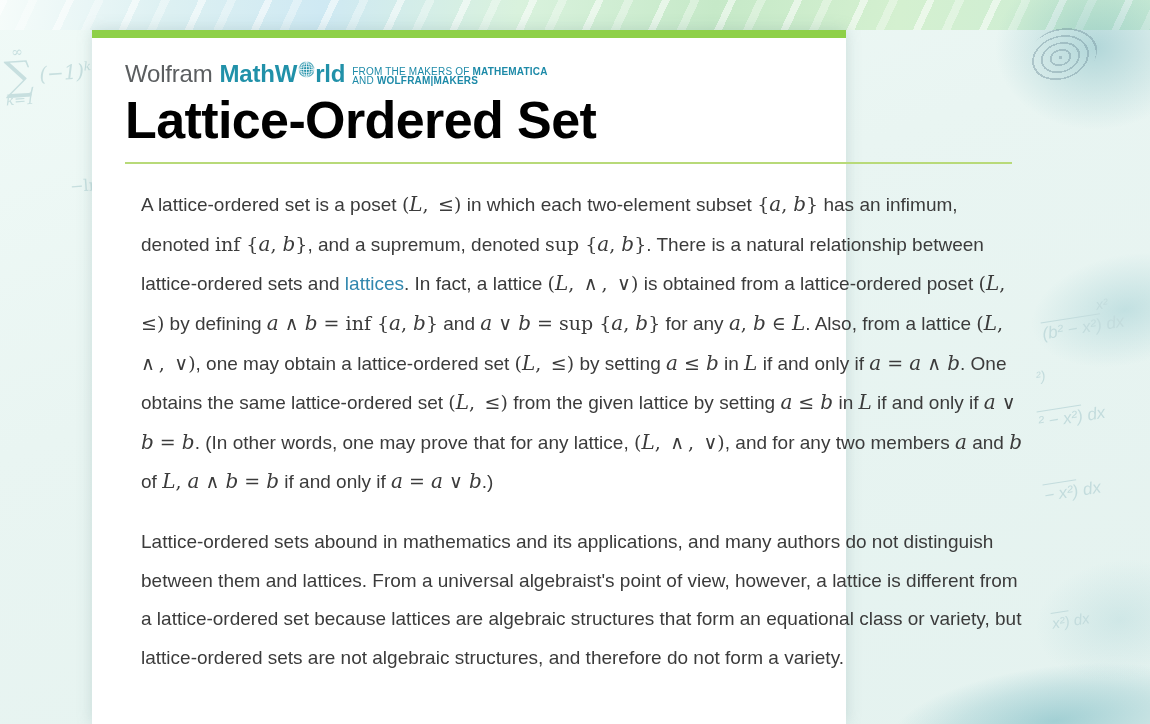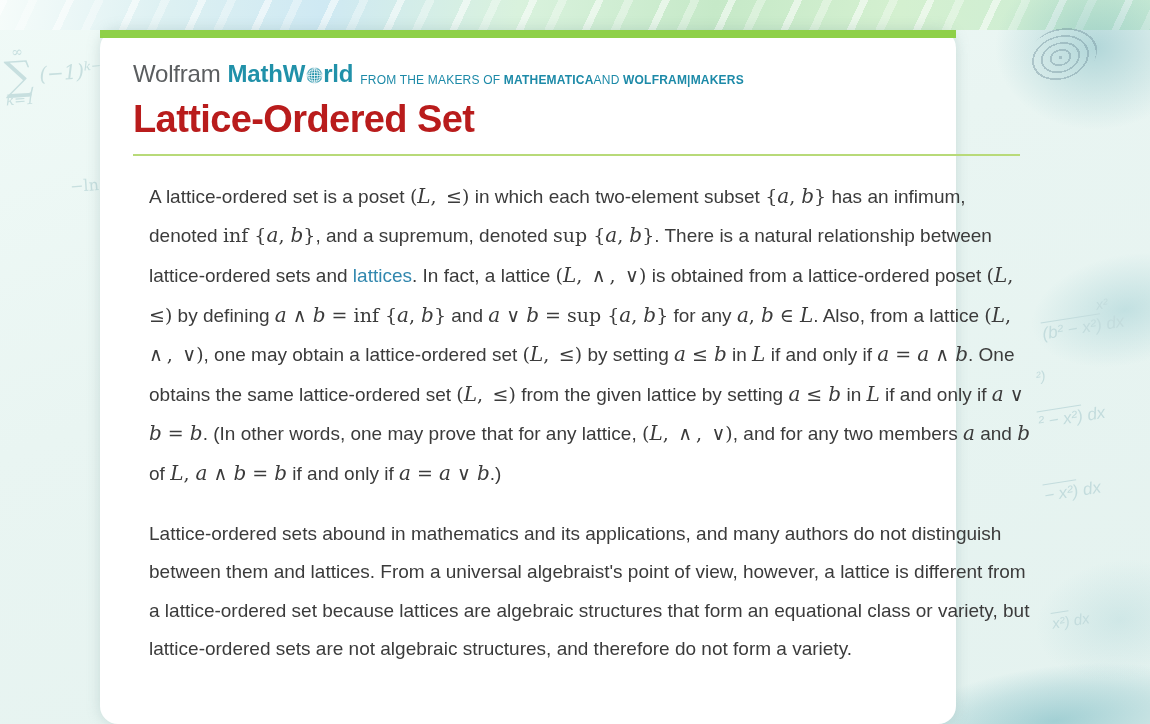--- a/index.html
+++ b/index.html
@@ -38,35 +38,35 @@
   .right-formulas .rf{position:absolute;font-style:italic;color:#c3dcdd;font-size:17px;transform:rotate(-9deg);white-space:nowrap;}
   .right-formulas .rf b{font-weight:normal;border-top:1.5px solid #c3dcdd;padding-top:1px;}
   .right-formulas .rf:nth-child(1){left:1096px;top:296px;font-size:14px;}
   .right-formulas .rf:nth-child(2){left:1042px;top:318px;}
   .right-formulas .rf:nth-child(3){left:1036px;top:368px;font-size:14px;}
   .right-formulas .rf:nth-child(4){left:1038px;top:408px;}
   .right-formulas .rf:nth-child(5){left:1044px;top:482px;}
   .right-formulas .rf:nth-child(6){left:1052px;top:612px;font-size:15px;}
 
   
-  .card{position:absolute;left:100px;top:30px;width:856px;height:694px;background:#ffffff;
-    box-shadow:0 0 14px rgba(110,150,150,.28);border-radius:18px;}
+  .card{position:absolute;left:92px;top:30px;width:754px;height:694px;background:#ffffff;
+    box-shadow:0 0 14px rgba(110,150,150,.28);}
   .green-bar{height:8px;background:#8ed048;}
   .content{padding:14px 30px 0 33px;}
 
   
   .brand{display:flex;align-items:flex-end;margin-top:8px;cursor:pointer;}
   .wolfram{font-size:24px;color:#5b5e60;letter-spacing:-0.2px;}
-  .mathworld{font-size:24px;font-weight:bold;color:#2191a9;margin-left:7px;letter-spacing:-0.2px;display:inline-flex;align-items:center;}
+  .mathworld{font-size:24px;font-weight:bold;color:#2191a9;margin-left:7px;letter-spacing:-0.2px;display:inline-flex;align-items:flex-start;}
   .globe{margin:0 0.5px;position:relative;top:1px;}
-  .tagline{display:flex;flex-direction:row;margin-left:7px;margin-bottom:3px;font-size:12px;line-height:9px;color:#1d8aa8;letter-spacing:.2px;white-space:nowrap;}
+  .tagline{display:flex;flex-direction:column;margin-left:7px;margin-bottom:3px;font-size:10px;line-height:9px;color:#1d8aa8;letter-spacing:.2px;white-space:nowrap;}
   .tagline b{font-weight:bold;}
 
   
-  .title{margin:11px 0 0 0;font-size:38px;font-weight:bold;color:#b91c1c;letter-spacing:-0.6px;line-height:1.1;}
+  .title{margin:4px 0 0 0;font-size:52px;font-weight:bold;color:#000000;letter-spacing:-0.6px;line-height:1.1;}
   .divider{border:none;border-top:2px solid #b8da79;margin:13px 0 0 0;width:887px;}
 
   
   .para{width:887px;margin:21px 0 0 16px;font-size:19px;line-height:38.6px;color:#3b3b3b;}
   .para .t{}
   .para .v{font-family:"DejaVu Serif",serif;font-style:italic;font-size:20px;}
   .para .m{font-family:"DejaVu Serif",serif;font-size:19px;}
   .para a.lnk{color:#3187ae;text-decoration:none;}
 </style>
 </head>

